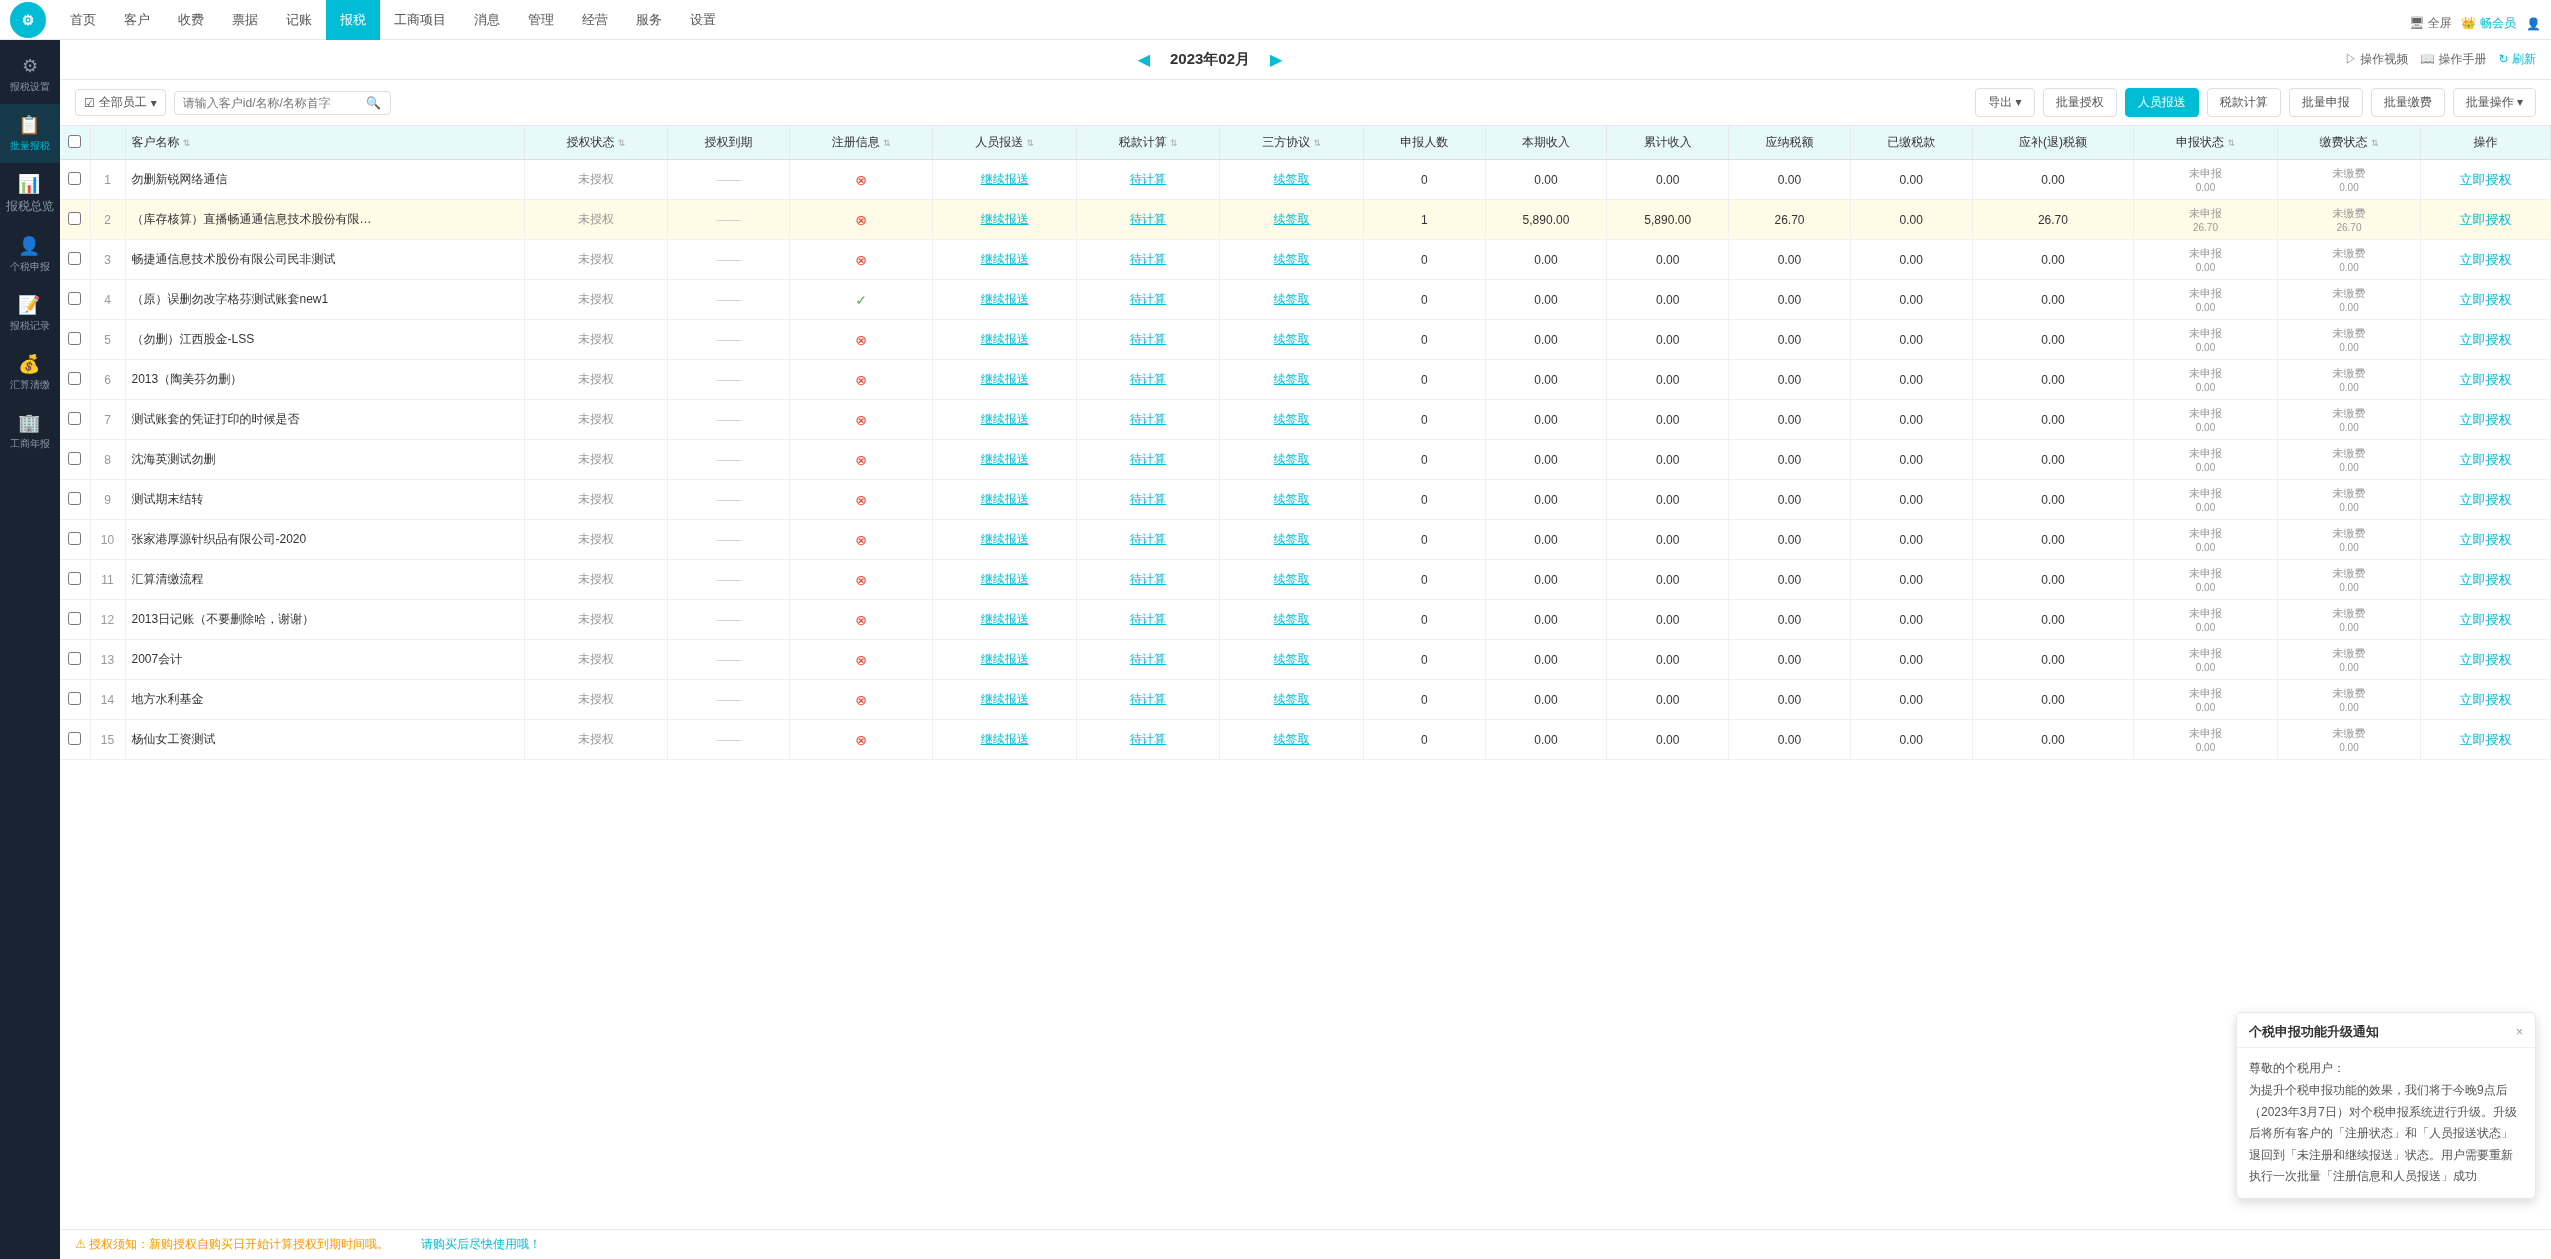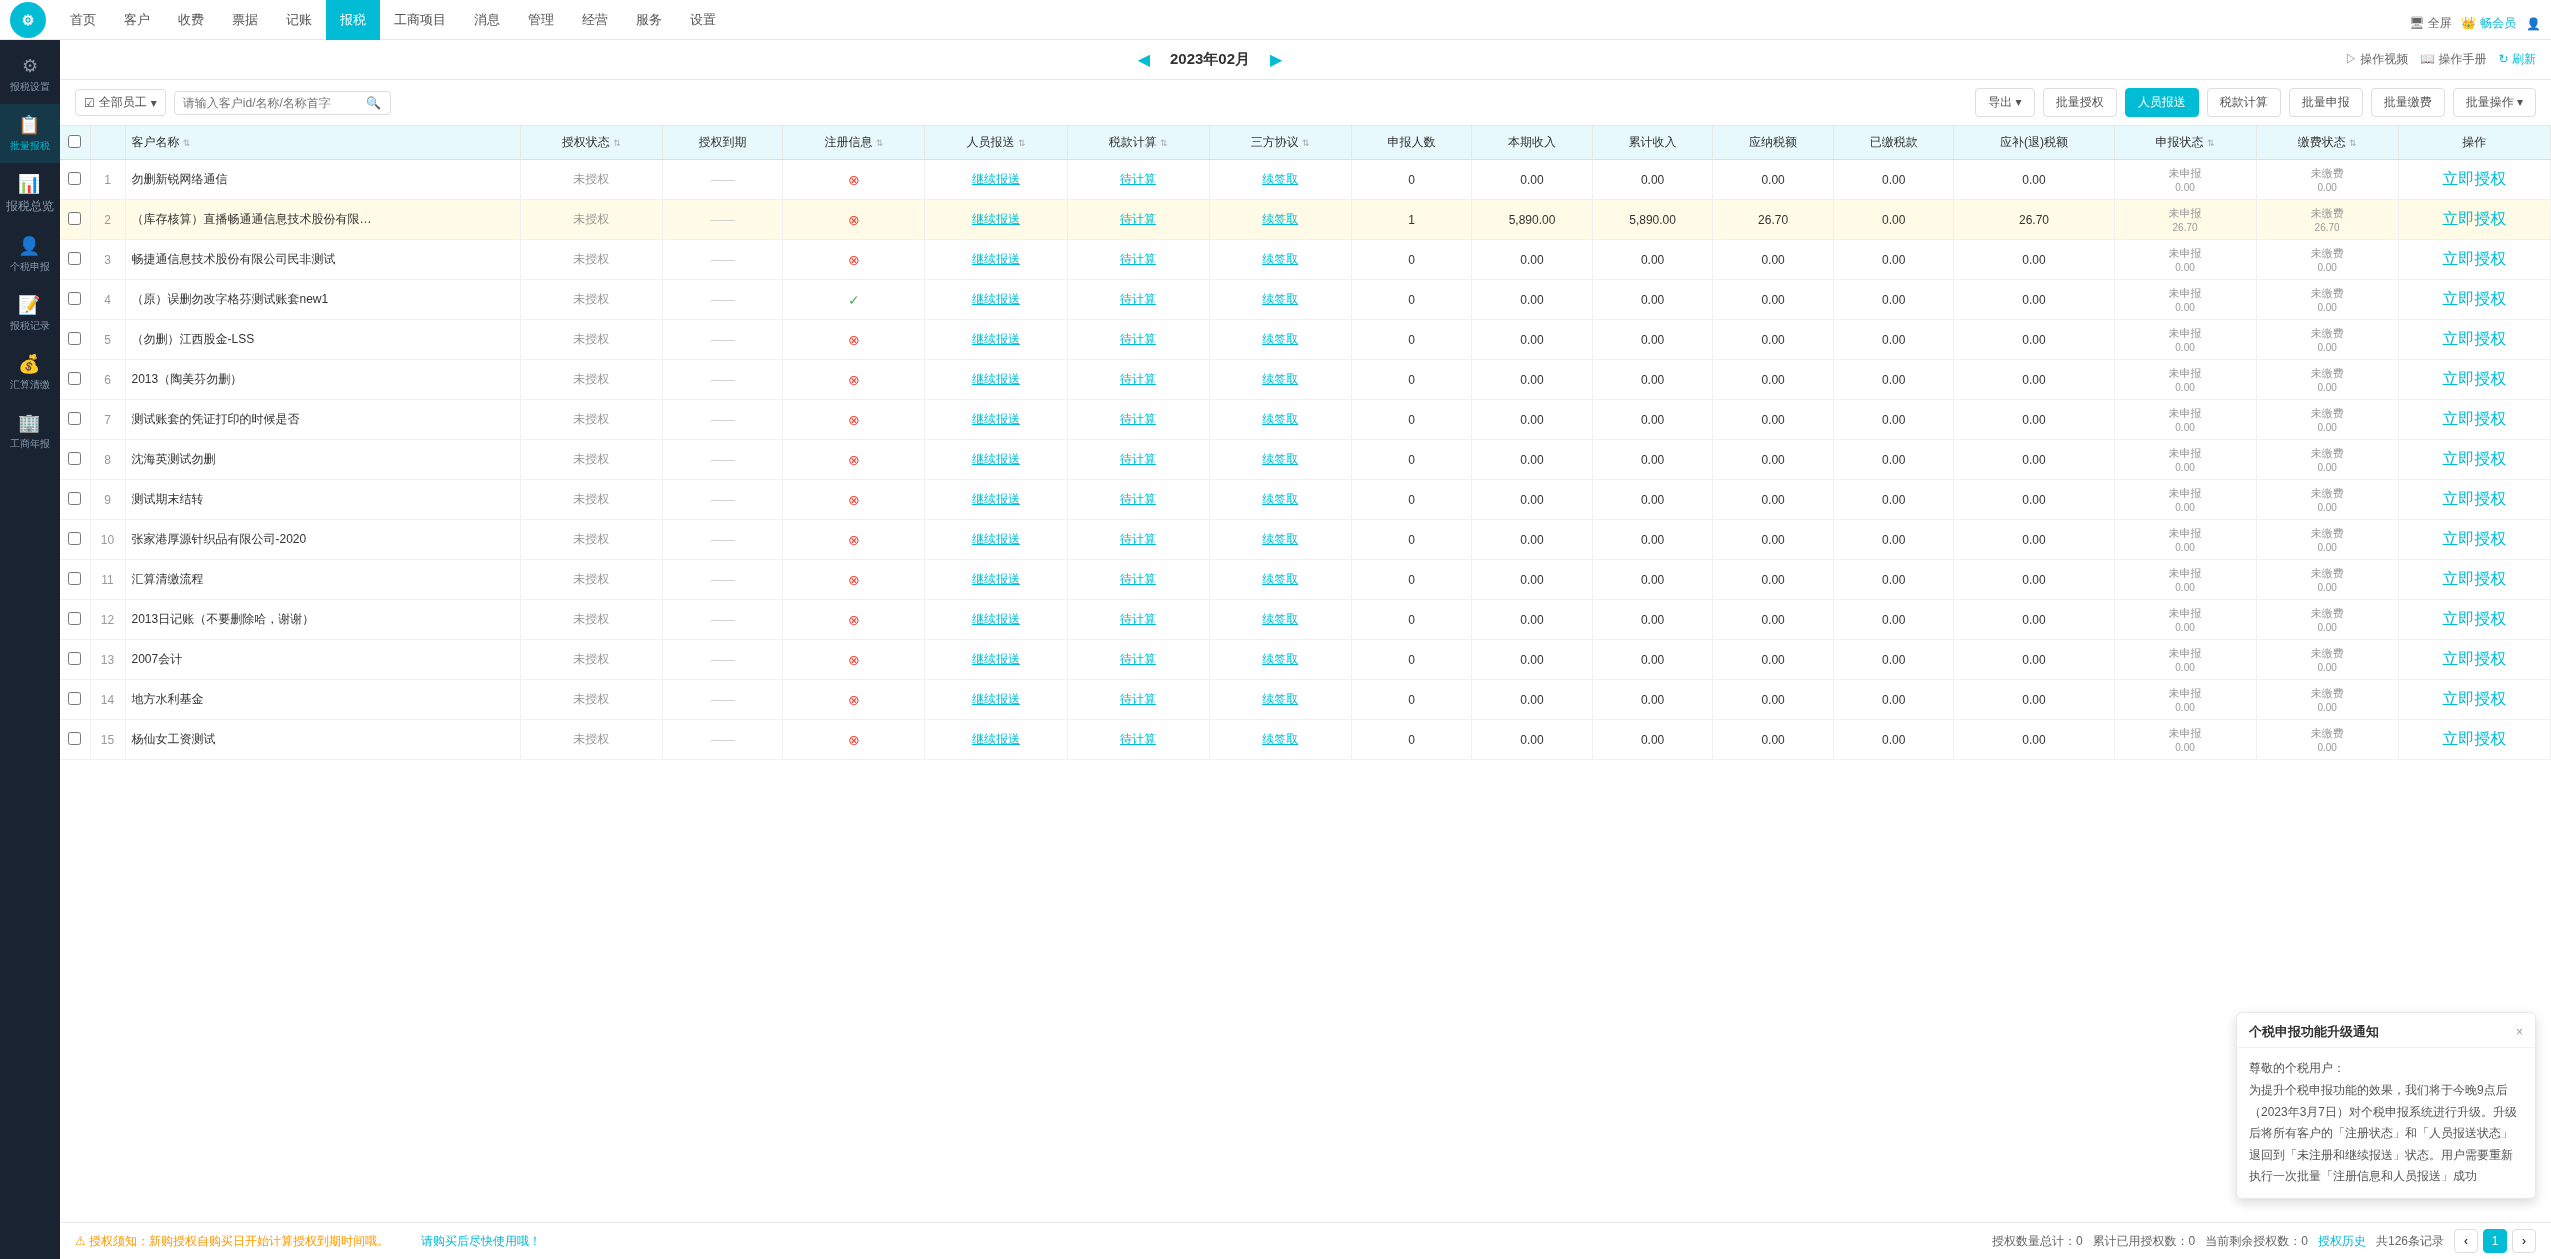--- a/index.html
+++ b/index.html
@@ -44,21 +44,21 @@
     thead th:nth-child(2) { width: 35px; }
     tbody tr { border-bottom: 1px solid #f0f0f0; }
     tbody tr.highlighted { background: #fffbe6; }
     tbody td { padding: 6px 6px; text-align: center; border-right: 1px solid #f0f0f0; color: #333; white-space: nowrap; }
     tbody td.name-cell { text-align: left; max-width: 220px; overflow: hidden; text-overflow: ellipsis; }
     .link-text { color: #00bcd4; cursor: pointer; text-decoration: underline; }
     .status-not-auth { color: #999; }
     .checkbox-cell { width: 30px; }
     .icon-circle-x { color: #f44336; font-size: 14px; }
     .icon-circle-check { color: #4CAF50; font-size: 14px; }
-    .action-btn { color: #00bcd4; cursor: pointer; background: none; border: none; font-size: 16px; }
+    .action-btn { color: #00bcd4; cursor: pointer; background: none; border: none; font-size: 13px; }
     
     
     .bottom-bar { background: #fff; padding: 6px 15px; border-top: 1px solid #e8e8e8; display: flex; align-items: center; justify-content: space-between; font-size: 12px; color: #666; }
     .bottom-left { display: flex; gap: 32px; }
     .bottom-right { display: flex; align-items: center; gap: 10px; }
     .notice-text { color: #ff9800; }
     .notice-link { color: #00bcd4; cursor: pointer; }
 
     
     .notification-popup { position: fixed; right: 15px; bottom: 60px; width: 300px; background: white; border: 1px solid #e8e8e8; border-radius: 6px; box-shadow: 0 4px 12px rgba(0,0,0,0.15); z-index: 100; }
@@ -516,32 +516,20 @@
   </tr>
           </tbody>
       </table>
     </div>
 
     <div class="bottom-bar">
       <div class="bottom-left">
         <span class="notice-text">⚠ 授权须知：新购授权自购买日开始计算授权到期时间哦。</span>
         <span class="notice-link">请购买后尽快使用哦！</span>
       </div>
-      <div class="bottom-right">
-        <span>授权数量总计：0</span>
-        <span>累计已用授权数：0</span>
-        <span>当前剩余授权数：0</span>
-        <span class="notice-link">授权历史</span>
-        <span>共126条记录</span>
-        <div class="pagination">
-          <button class="page-btn">‹</button>
-          <button class="page-btn active">1</button>
-          <button class="page-btn">›</button>
-        </div>
-      </div>
     </div>
   </div>
 </div>
 
 <div class="notification-popup">
   <div class="notif-header">
     <span class="notif-title">个税申报功能升级通知</span>
     <span class="notif-close">×</span>
   </div>
   <div class="notif-body">

